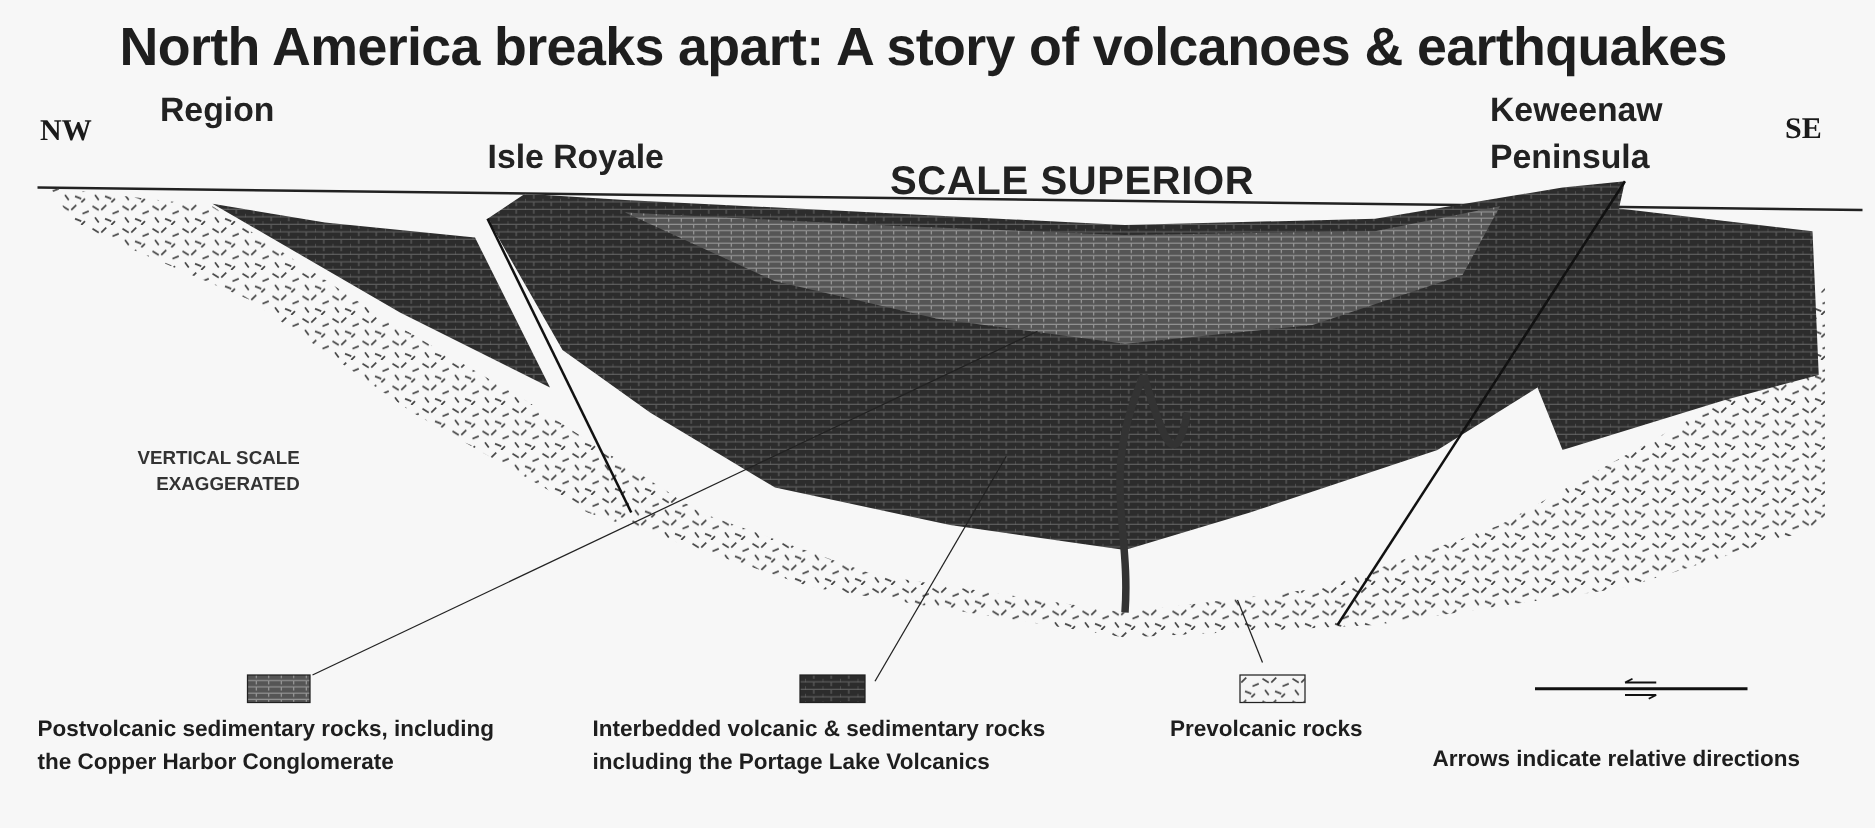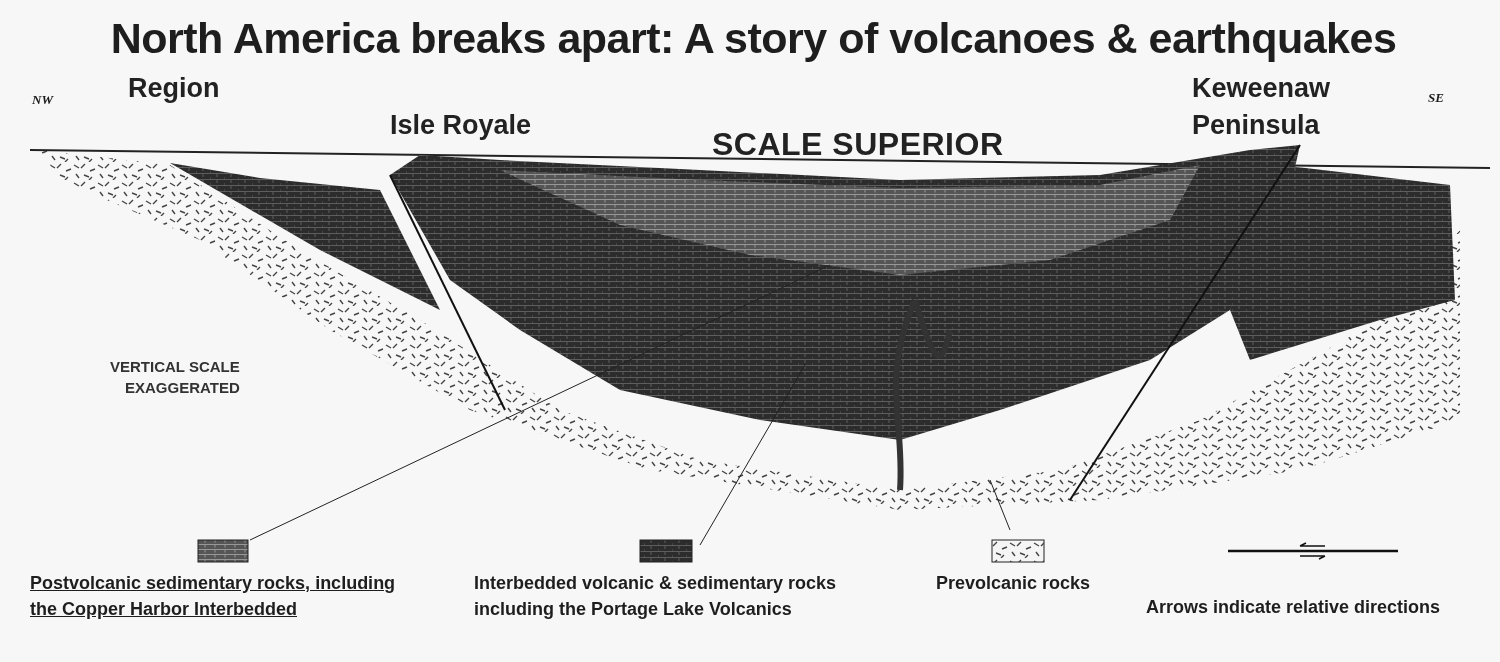--- a/index.html
+++ b/index.html
@@ -1,19 +1,19 @@
 <!DOCTYPE html>
 <html><head>
   <meta charset="utf-8">
   <style>
     html, body { margin:0; padding:0; }
     body { width:1500px; height:662px; background:#f7f7f7; position:relative; overflow:hidden; font-family:"Liberation Sans", sans-serif; color:#1a1a1a; }
     .abs { position:absolute; }
-    .title { left:16px; width:1475px; top:14px; text-align:center; font-size:43px; font-weight:bold; letter-spacing:-0.5px; color:#1e1e1e; }
-    .dir { font-family:"Liberation Serif", serif; font-style:italic; font-weight:bold; font-size:13px; }
+    .title { left:1px; width:1475px; top:14px; text-align:center; font-size:43px; font-weight:bold; letter-spacing:-0.5px; color:#1e1e1e; }
+    .dir { font-family:"Liberation Serif", serif; font-weight:bold; font-size:24px; }
     .place { font-size:27px; font-weight:bold; line-height:37px; color:#222; }
     .lake { font-size:32px; font-weight:bold; color:#222; letter-spacing:0.5px; }
     .scale { font-size:15px; font-weight:bold; line-height:21px; text-align:right; color:#333;margin-top:16px; }
     .legend-text { font-size:18px; font-weight:bold; line-height:26px; color:#1e1e1e; }
     svg.diagram { position:absolute; left:0; top:0; }
   </style>
 </head>
 <body>
 
 <svg class="diagram" width="1500" height="662" viewBox="0 0 1500 662">
@@ -76,23 +76,23 @@
 <div class="abs place" style="left:1192px;top:70px;">
   <div>Keweenaw</div>
   <div>Peninsula</div>
 </div>
 
 <div class="abs scale" style="left:110px;top:340px;">
   <div>VERTICAL SCALE</div>
   <div>EXAGGERATED</div>
 </div>
 
-<div class="abs legend-text" style="left:30px;top:570px;text-decoration:underline;">
+<div class="abs legend-text" style="left:30px;top:570px;">
   <div>Postvolcanic sedimentary rocks, including</div>
-  <div>the Copper Harbor Interbedded</div>
+  <div>the Copper Harbor Conglomerate</div>
 </div>
 <div class="abs legend-text" style="left:474px;top:570px;">
   <div>Interbedded volcanic &amp; sedimentary rocks</div>
   <div>including the Portage Lake Volcanics</div>
 </div>
 <div class="abs legend-text" style="left:936px;top:570px;">
   <div>Prevolcanic rocks</div>
 </div>
 <div class="abs legend-text" style="left:1146px;top:570px;margin-top:24px;">
   <div>Arrows indicate relative directions</div>

